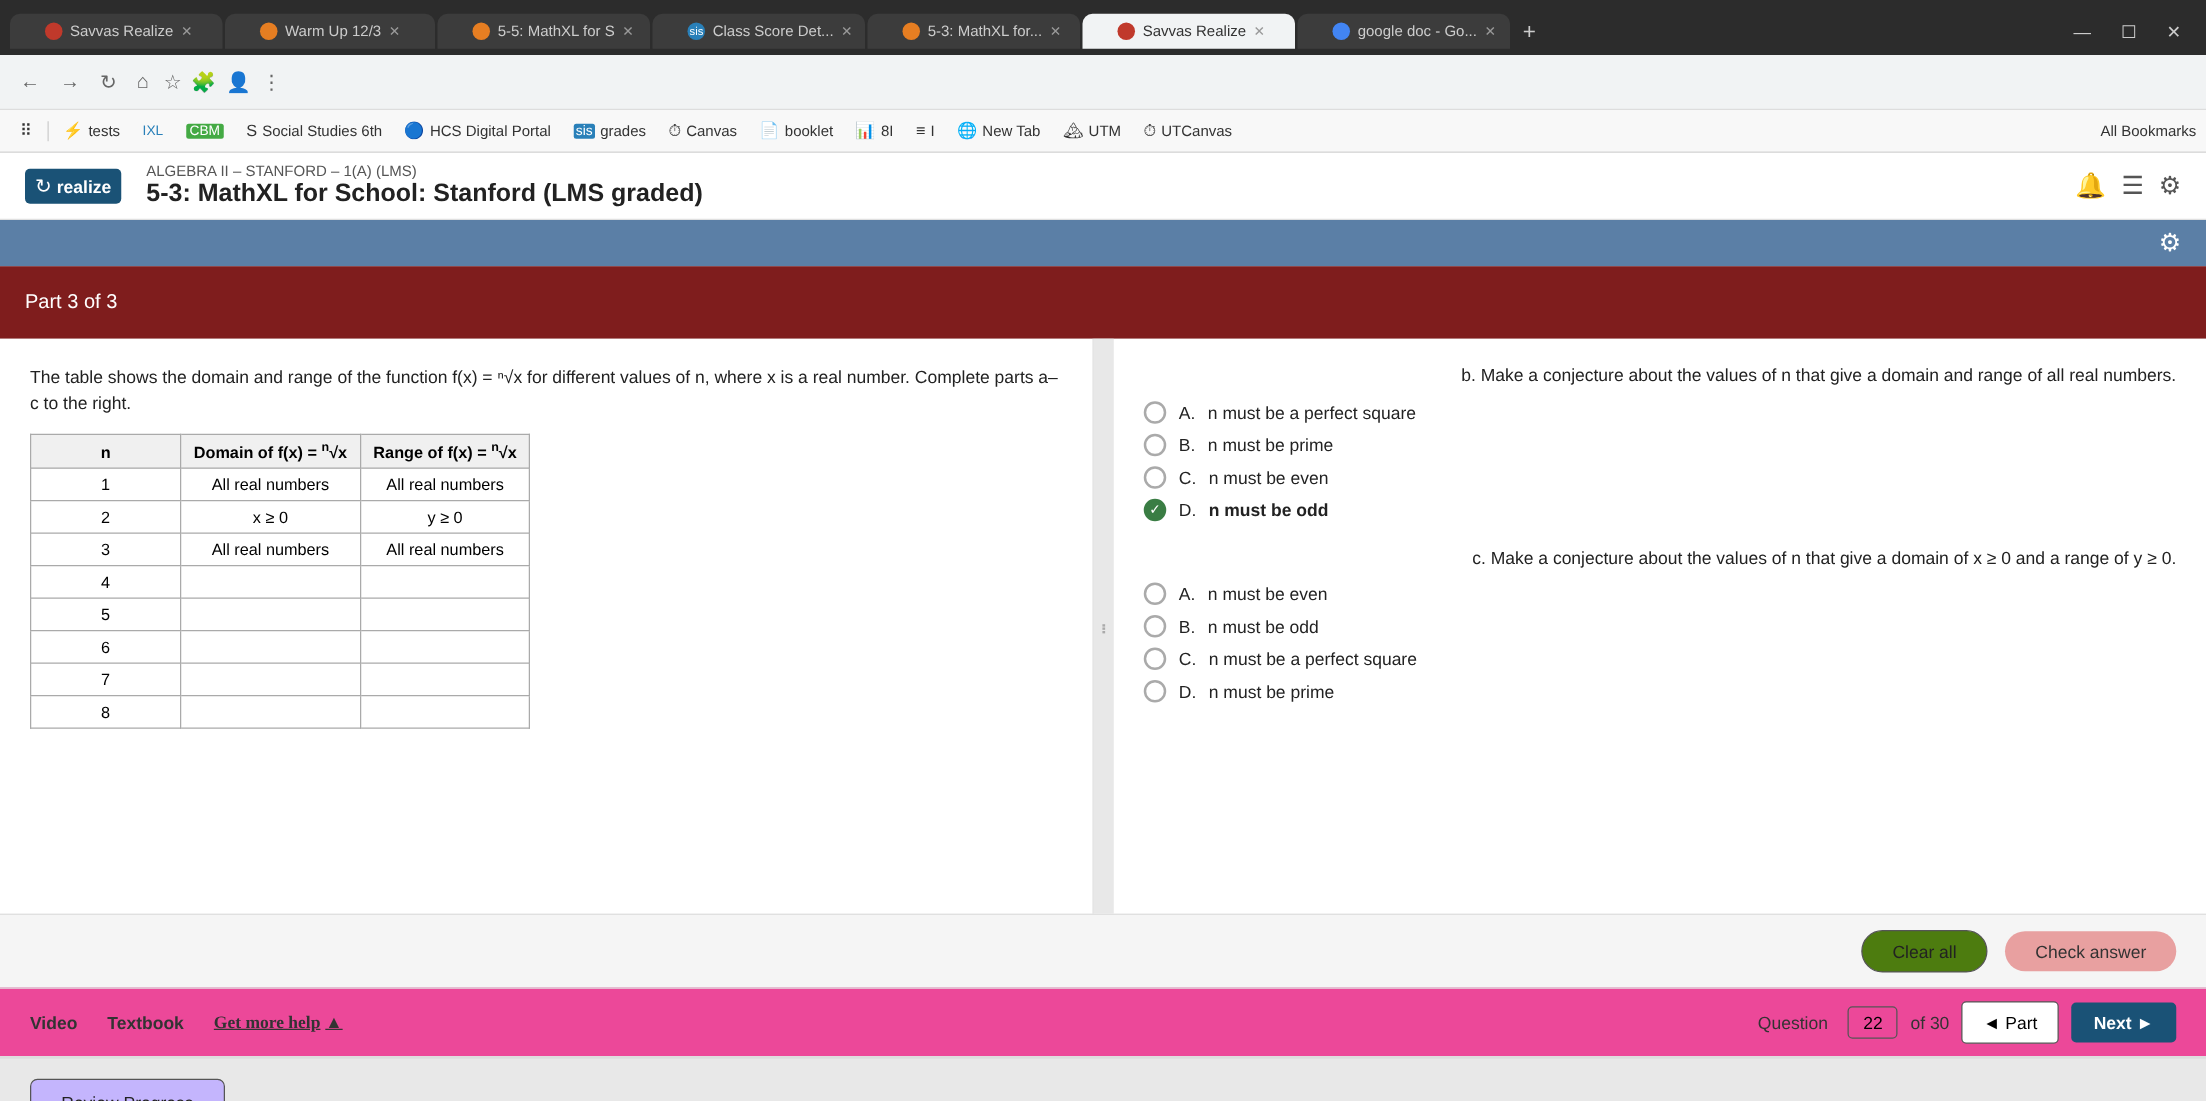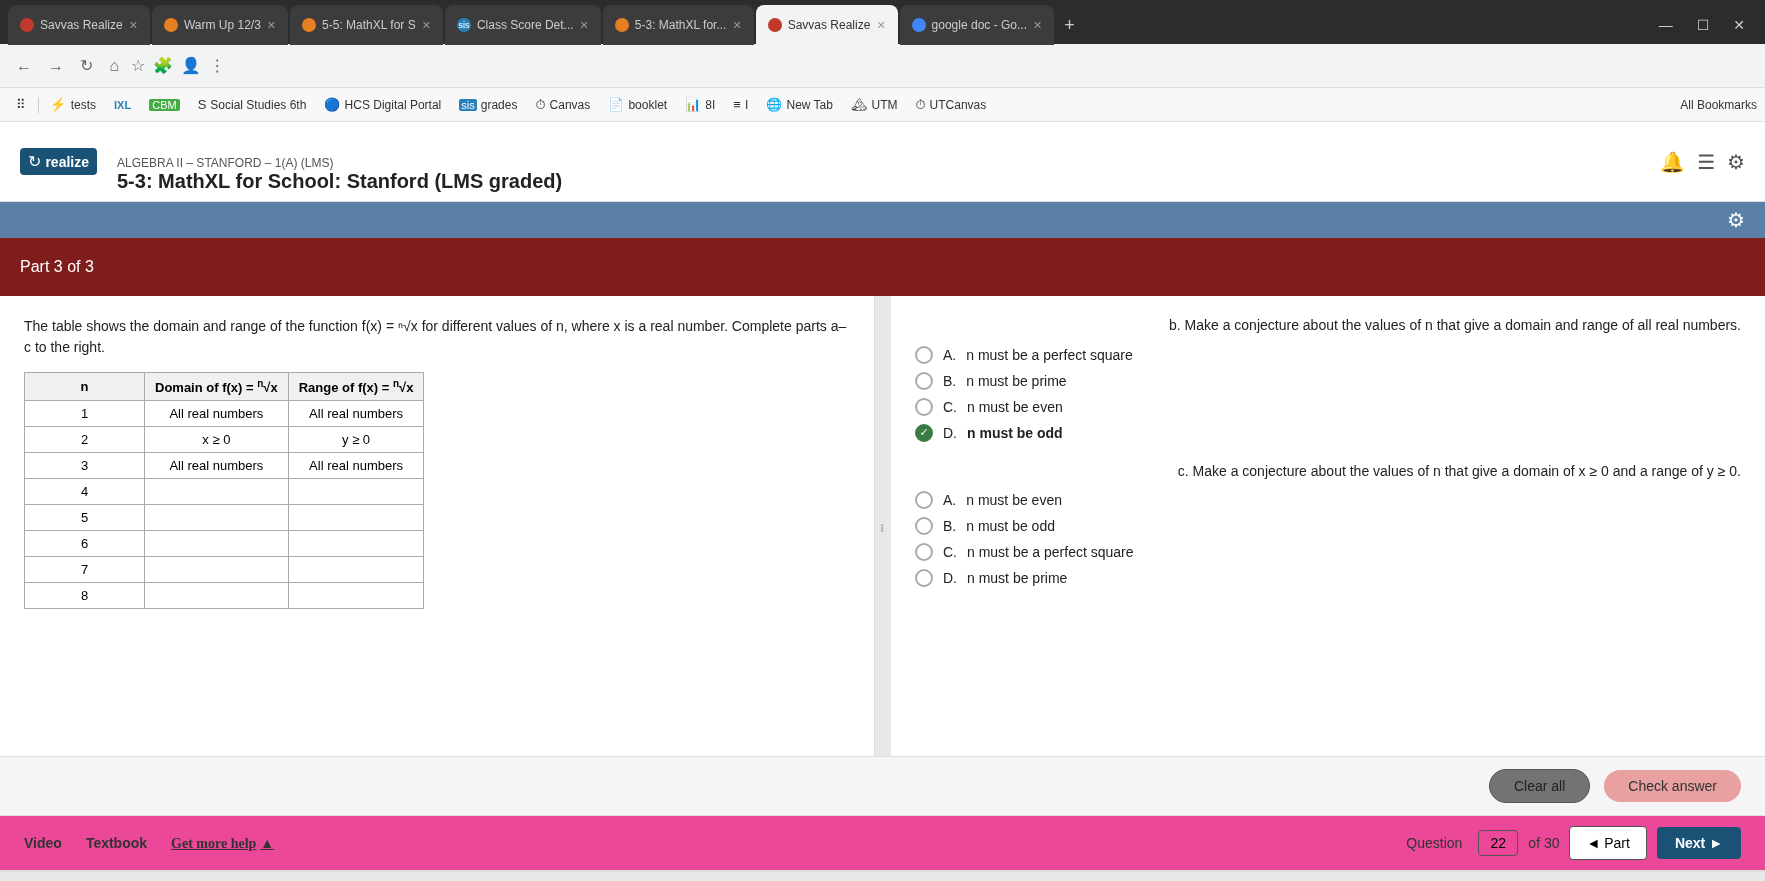--- a/index.html
+++ b/index.html
@@ -1,18 +1,18 @@
 <!DOCTYPE html>
 <html><head>
   <meta charset="utf-8">
   <style>
     * { box-sizing: border-box; margin: 0; padding: 0; }
     body { font-family: Arial, sans-serif; background: #2a2a2a; width: 1765px; min-height: 881px; overflow: hidden; }
     .tab-bar { display: flex; align-items: center; background: #2c2c2c; padding: 6px 8px 0; gap: 2px; height: 44px; }
-    .tab { display: flex; align-items: center; background: #3c3c3c; border-radius: 8px 8px 0 0; padding: 6px 12px; font-size: 12px; color: #ccc; max-width: 170px; white-space: nowrap; overflow: hidden; gap: 6px; height: 40px; cursor: pointer; }
+    .tab { display: flex; align-items: center; background: #3c3c3c; border-radius: 8px 8px 0 0; padding: 6px 28px; font-size: 12px; color: #ccc; max-width: 170px; white-space: nowrap; overflow: hidden; gap: 6px; height: 28px; cursor: pointer; }
     .tab.active { background: #f1f3f4; color: #333; }
     .tab-icon { width: 14px; height: 14px; border-radius: 50%; background: #888; flex-shrink: 0; }
     .tab-close { margin-left: auto; color: #999; font-size: 11px; cursor: pointer; }
     .tab-add { background: none; border: none; color: #ccc; font-size: 18px; cursor: pointer; padding: 4px 8px; }
     .win-controls { margin-left: auto; display: flex; gap: 0; }
     .win-btn { background: none; border: none; color: #ccc; padding: 4px 12px; font-size: 14px; cursor: pointer; }
 
     .address-bar { background: #f1f3f4; display: flex; align-items: center; padding: 6px 12px; gap: 8px; height: 44px; border-bottom: 1px solid #ddd; }
     .nav-btn { background: none; border: none; color: #666; font-size: 16px; cursor: pointer; padding: 4px; }
     .url-box { flex: 1; background: #fff; border: 1px solid #ddd; border-radius: 20px; padding: 5px 14px; font-size: 13px; color: #444; }
@@ -23,21 +23,21 @@
     .bm-icon { font-size: 13px; }
     .bm-sep { width: 1px; background: #ccc; height: 16px; margin: 0 2px; }
     .bm-all { margin-left: auto; font-size: 12px; color: #333; cursor: pointer; display: flex; align-items: center; gap: 4px; }
 
     
     .app-header { background: #fff; display: flex; align-items: center; padding: 8px 20px; border-bottom: 1px solid #e0e0e0; }
     .logo-area { display: flex; align-items: center; gap: 10px; margin-right: 20px; }
     .logo-box { background: #1a5276; border-radius: 4px; padding: 4px 8px; display: flex; align-items: center; gap: 4px; }
     .logo-text { color: #fff; font-size: 14px; font-weight: bold; }
     .header-info { flex: 1; }
-    .header-subtitle { font-size: 12px; color: #555; margin-top: 26px; }
+    .header-subtitle { font-size: 12px; color: #555; }
     .header-title { font-size: 20px; font-weight: bold; color: #222; }
     .header-icons { display: flex; gap: 12px; color: #555; font-size: 18px; align-items: center; }
     .gear-icon { margin-left: auto; }
 
     
     .main-content { background: #e8e8e8; padding: 0; }
     .part-header { background: #7f1d1d; color: #fff; padding: 20px 20px; font-size: 16px; font-weight: 500; }
 
     .question-area { display: flex; background: #fff; margin: 0; min-height: 460px; }
 
@@ -56,21 +56,21 @@
     .question-c { margin-top: 16px; }
     .q-text { font-size: 14px; color: #222; margin-bottom: 10px; line-height: 1.4; }
     .options { display: flex; flex-direction: column; gap: 8px; }
     .option { display: flex; align-items: center; gap: 10px; font-size: 14px; color: #222; }
     .option-check { width: 18px; height: 18px; border-radius: 50%; border: 2px solid #aaa; display: inline-flex; align-items: center; justify-content: center; flex-shrink: 0; }
     .option-check.checked { background: #3a7d44; border-color: #3a7d44; }
     .option-check.checked::after { content: '✓'; color: #fff; font-size: 11px; }
 
     
     .bottom-actions { background: #f5f5f5; border-top: 1px solid #e0e0e0; padding: 12px 24px; display: flex; justify-content: flex-end; gap: 14px; align-items: center; }
-    .btn-clear { background: #737373; border: 1.5px solid #555; border-radius: 20px; padding: 8px 24px; font-size: 14px; cursor: pointer; color: #222; }
+    .btn-clear { background: #4d7c0f; border: 1.5px solid #555; border-radius: 20px; padding: 8px 24px; font-size: 14px; cursor: pointer; color: #222; }
     .btn-check { background: #e8a0a0; border: none; border-radius: 20px; padding: 8px 24px; font-size: 14px; cursor: pointer; color: #333; font-weight: 500; }
 
     
     .help-bar { background: #ec4899; border-top: 1px solid #e0e0e0; display: flex; align-items: center; padding: 10px 24px; gap: 24px; }
     .help-link { font-size: 14px; color: #333; text-decoration: underline; cursor: pointer; font-weight: 500; }
     .help-link.video { text-decoration: none; font-weight: bold; }
     .help-link.textbook { text-decoration: none; font-weight: bold; }
     .get-more { font-size: 14px; color: #333; font-weight: bold; cursor: pointer; }
     .get-more span { text-decoration: underline; font-family: Liberation Serif, serif; }
     .question-label { font-size: 14px; color: #333; margin-right: 6px; }
@@ -152,21 +152,21 @@
 <div class="bookmarks-bar">
   <div class="bm-item">
       <span class="bm-icon">⠿</span>
     </div>
   <div class="bm-sep"></div>
   <div class="bm-item">
       <span class="bm-icon">⚡</span>
       <span>tests</span>
     </div>
   <div class="bm-item">
-      <span class="bm-icon" style="color:#2980b9; font-weight:bold; font-size:11px;text-align:right;">IXL</span>
+      <span class="bm-icon" style="color:#2980b9; font-weight:normal; font-size:11px;text-align:right;">IXL</span>
     </div>
   <div class="bm-item">
       <span class="bm-icon" style="background:#4a4; color:#fff; border-radius:2px; padding:0 3px; font-size:11px;">CBM</span>
     </div>
   <div class="bm-item">
       <span class="bm-icon">S</span>
       <span>Social Studies 6th</span>
     </div>
   <div class="bm-item">
       <span class="bm-icon">🔵</span>

